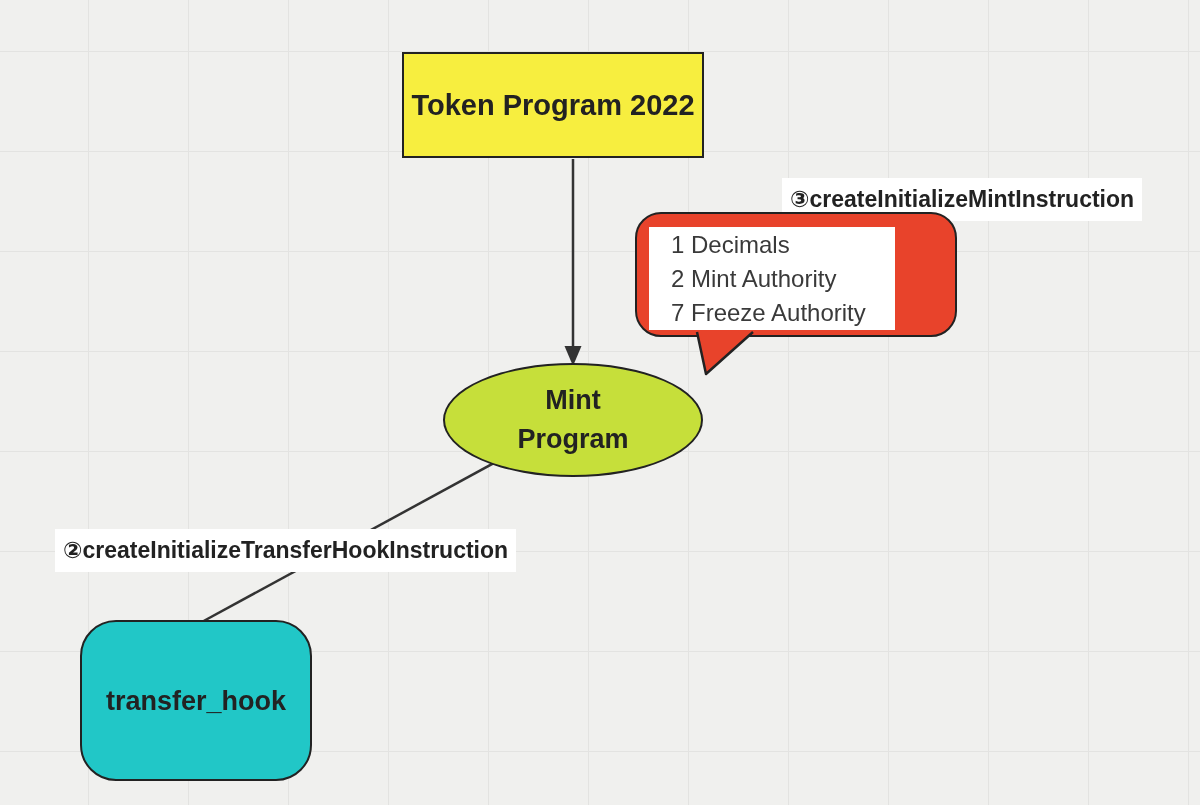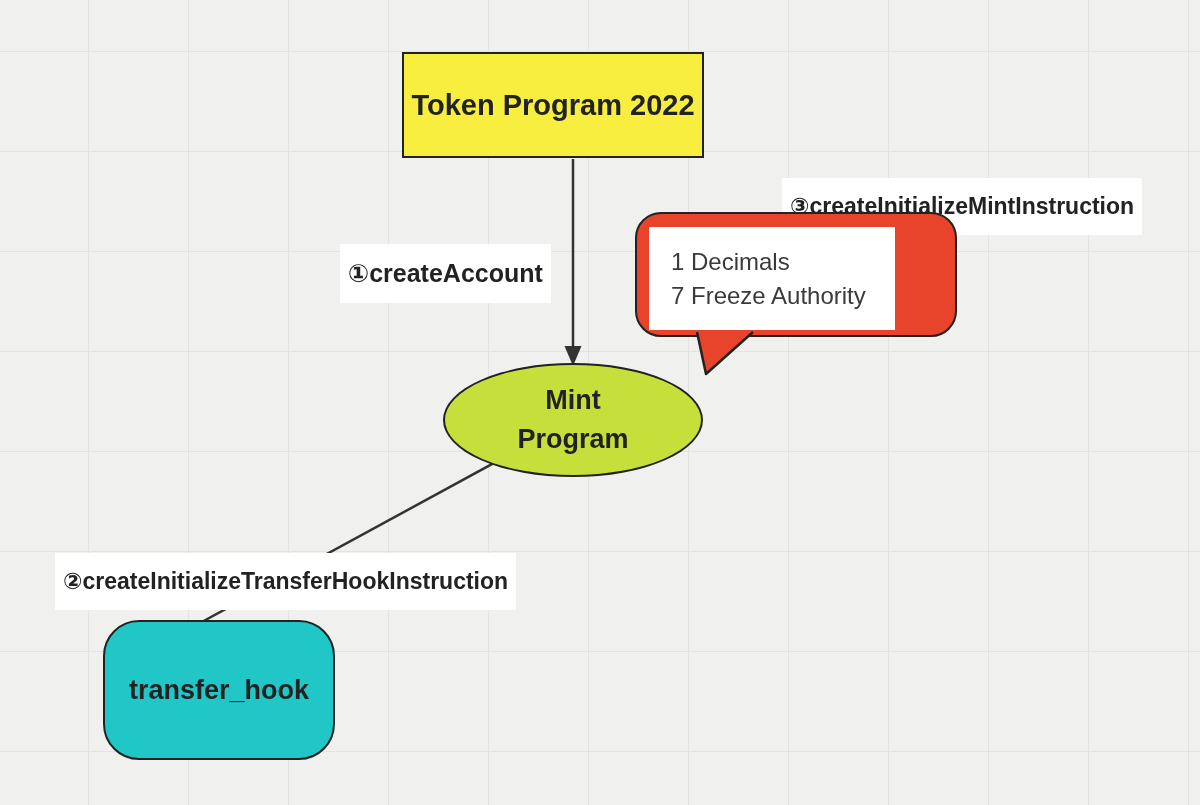--- a/index.html
+++ b/index.html
@@ -56,37 +56,36 @@
   .node-mint {
     left: 443px; top: 363px;
     width: 260px; height: 114px;
     border-radius: 50%;
     background: var(--node-green);
     font-size: 27px;
     line-height: 39px;
   }
   .node-hook {
     left: 80px; top: 620px;
-    width: 232px; height: 140px;
+    width: 232px; height: 161px;
     border-radius: 36px;
     background: var(--node-cyan);
     font-size: 27px;
     line-height: 40px;
-    margin-left: 23px;
   }
   .edge-label {
     position: absolute;
     background: var(--label-bg);
     font-weight: bold;
     white-space: nowrap;
-    padding: 15px 8px;
+    padding: 8px 8px;
     z-index: 3;
   }
   .edge-label-1 { left: 340px; top: 244px; font-size: 25px; }
-  .edge-label-2 { left: 55px;  top: 529px; font-size: 23px; margin-top: 24px; }
+  .edge-label-2 { left: 55px;  top: 529px; font-size: 23px; }
   .edge-label-3 { left: 782px; top: 178px; font-size: 23px; }
   .callout {
     position: absolute;
     left: 635px; top: 212px;
     width: 322px; height: 125px;
     background: var(--callout-red);
     border: 2.5px solid var(--ink);
     border-radius: 26px;
     z-index: 4;
   }
@@ -129,29 +128,29 @@
 
   <div class="node node-mint">
     <span>Mint</span>
     <span>Program</span>
   </div>
 
   <div class="node node-hook">
     <span>transfer_hook</span>
   </div>
 
-  <div class="edge-label edge-label-1">①createAccount</div>
 
   <div class="edge-label edge-label-2">②createInitializeTransferHookInstruction</div>
 
   <div class="edge-label edge-label-3">③createInitializeMintInstruction</div>
 
   <div class="callout">
     <div class="callout-panel">
       <div class="callout-line">1 Decimals</div>
+      <div class="callout-line">2 Mint Authority</div>
       <div class="callout-line">7 Freeze Authority</div>
     </div>
   </div>
 
   <svg class="tail-layer" width="1200" height="805" viewBox="0 0 1200 805">
     <path d="M697,332 L706,374 L753,332" fill="#e8432b" stroke="#222222" stroke-width="2.5" stroke-linejoin="round"></path>
   </svg>
 
 </div>
 

